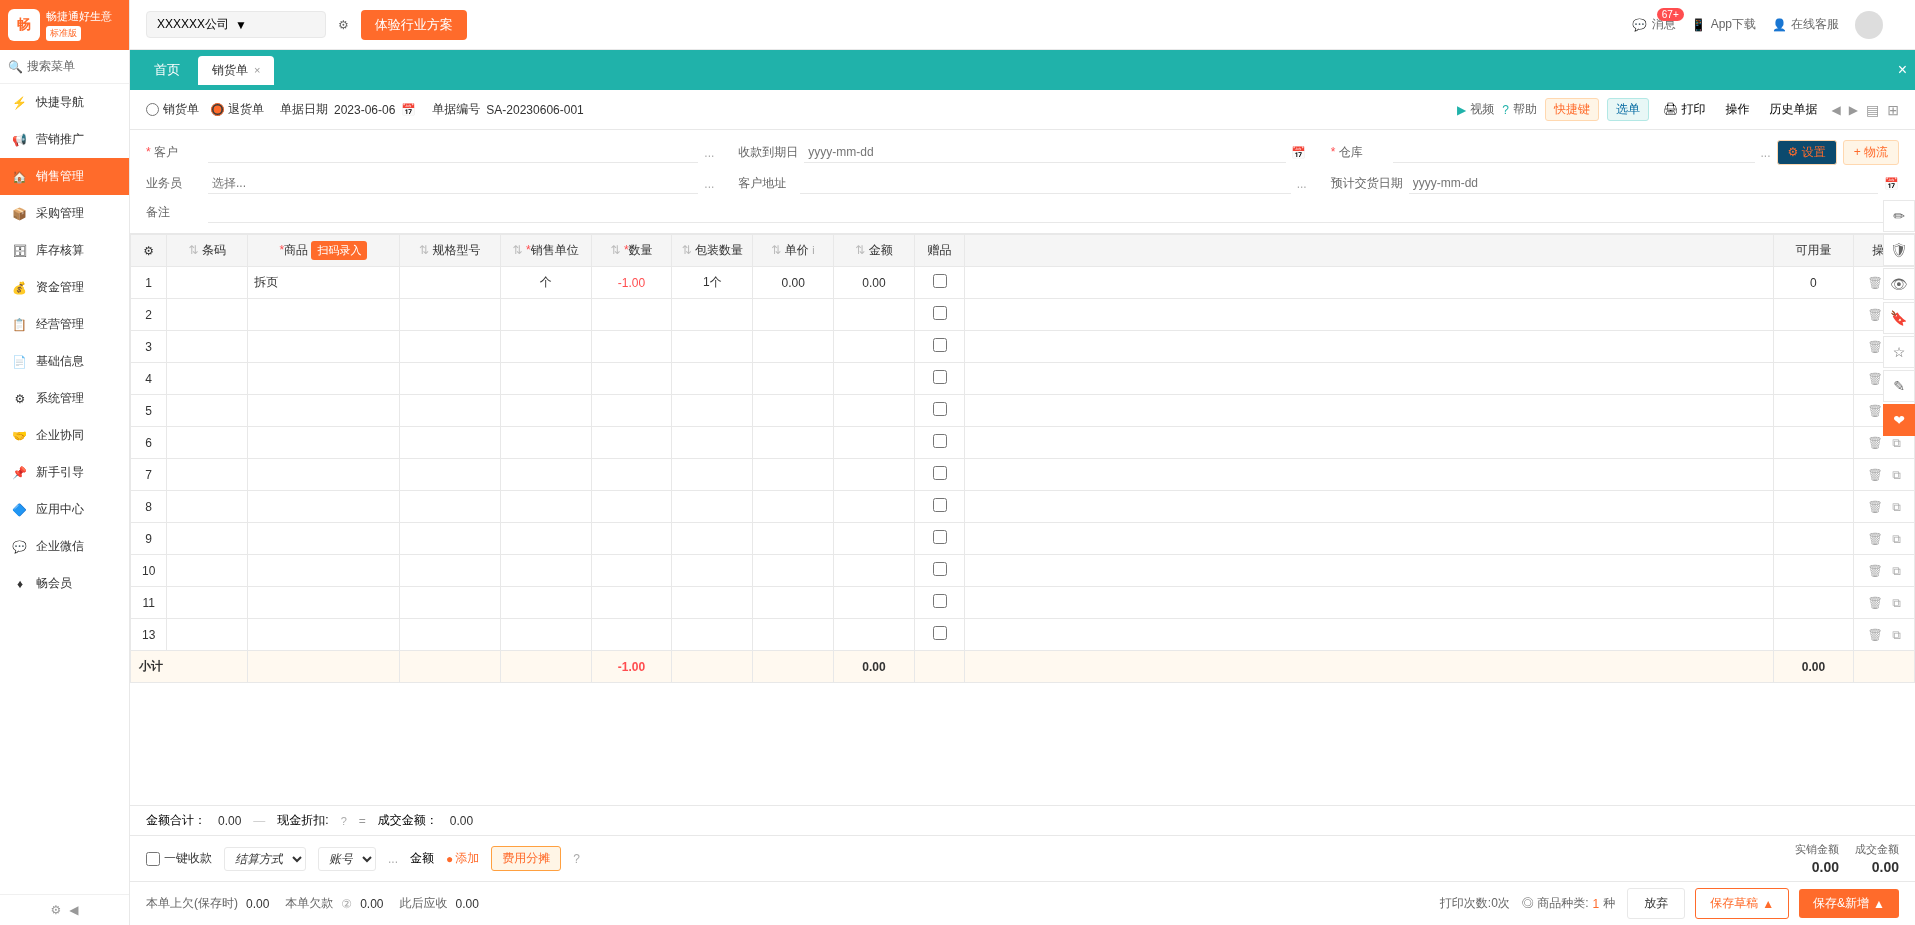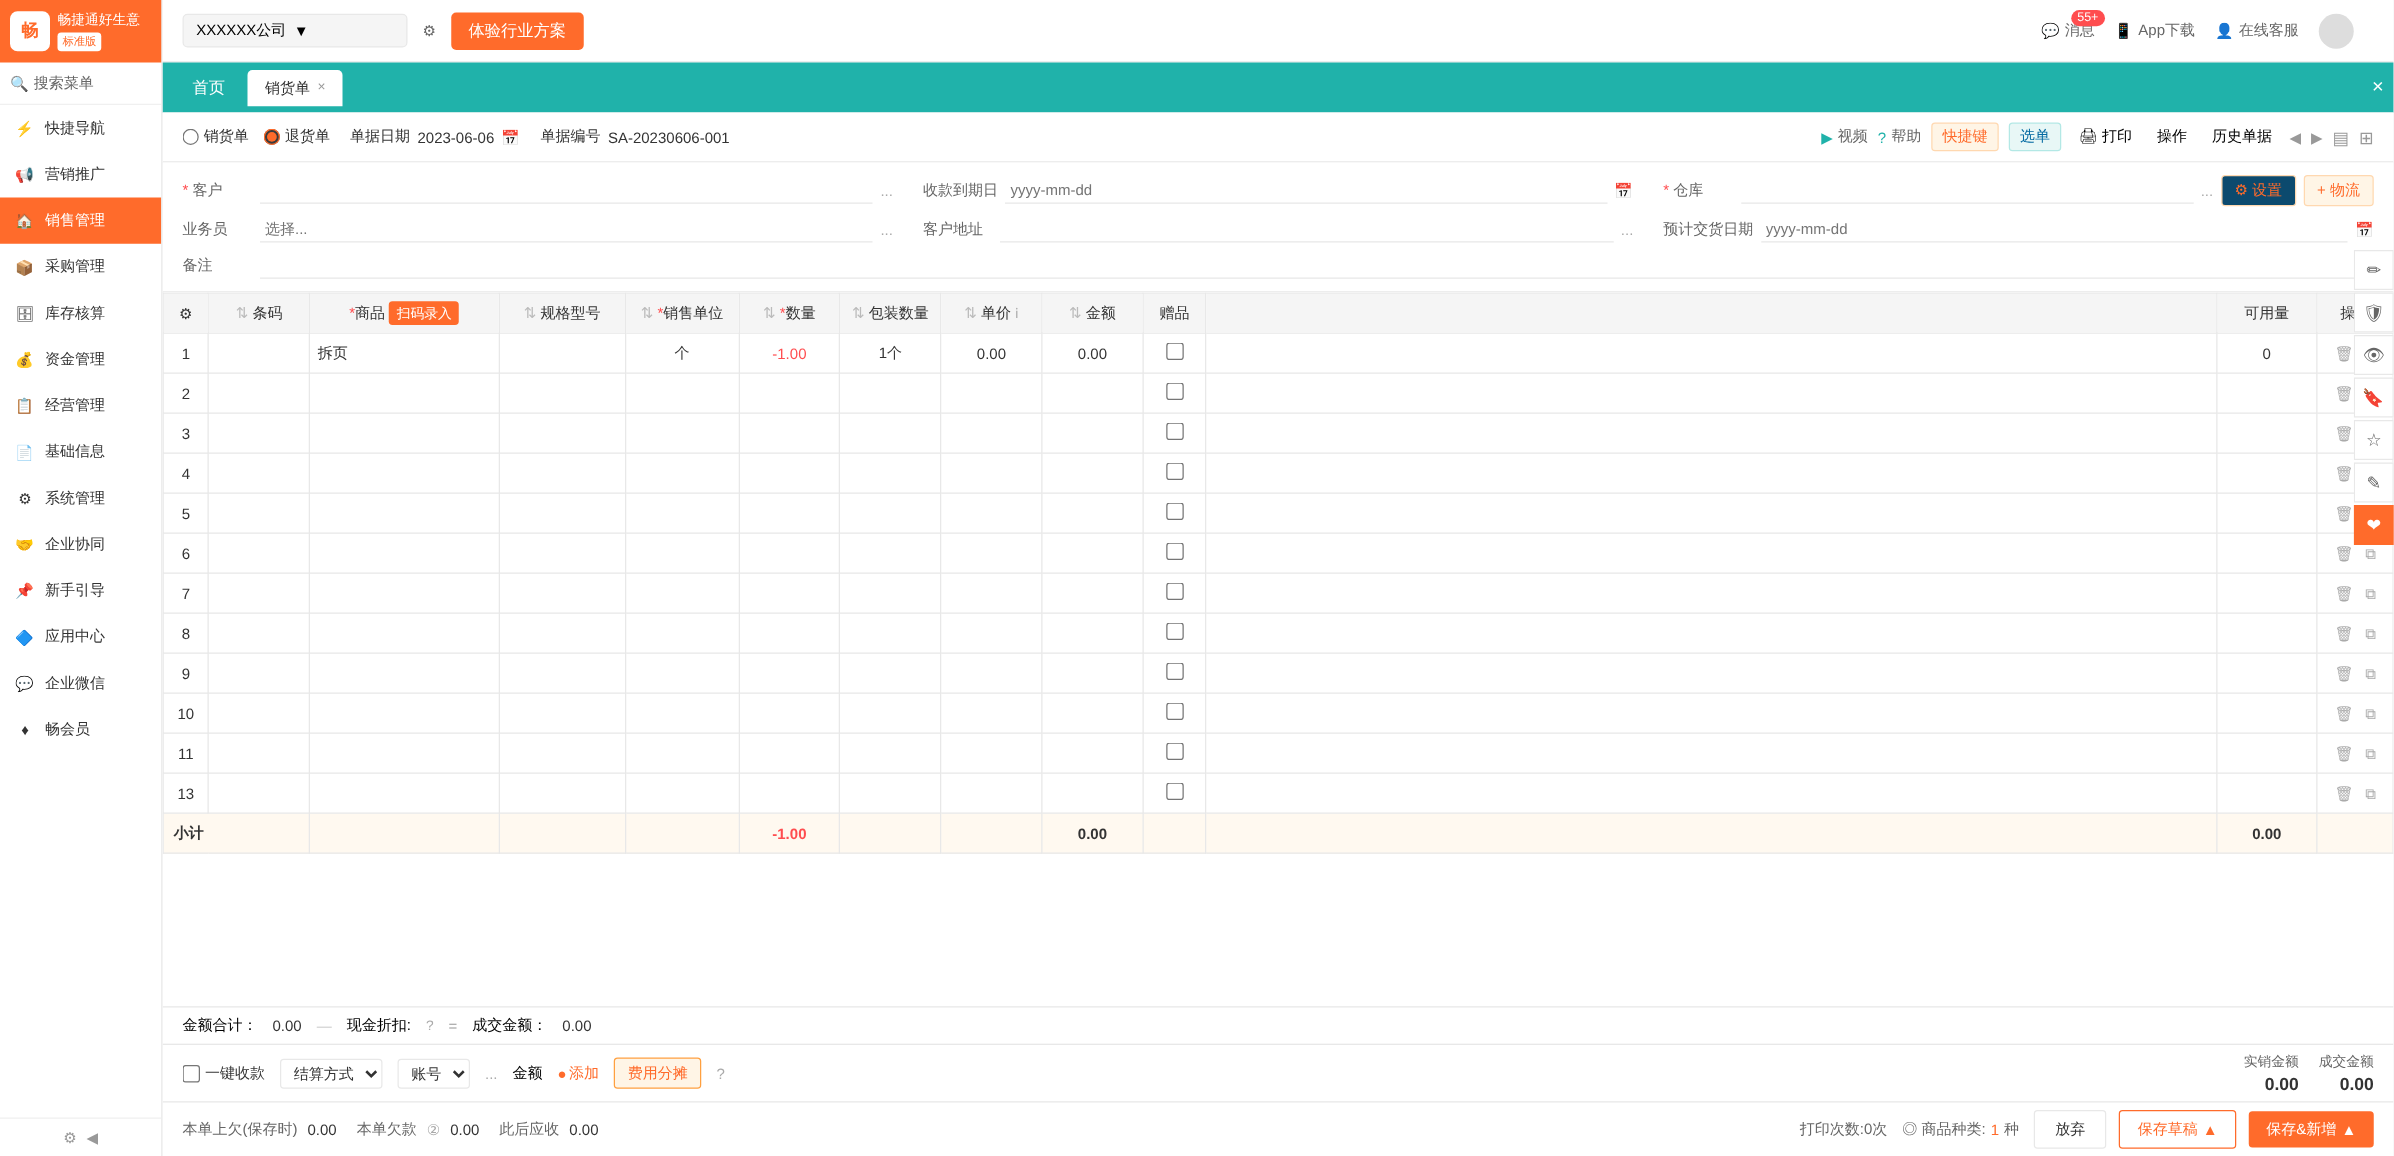--- a/index.html
+++ b/index.html
@@ -79,21 +79,21 @@
     input[type=checkbox] { width: 14px; height: 14px; }
 
     
     .bottom-summary { background: #fff; border-top: 1px solid #e8e8e8; padding: 6px 16px; display: flex; align-items: center; gap: 12px; flex-shrink: 0; }
     .summary-eq { color: #999; }
     .dash { color: #ccc; }
 
     
     .payment-row { background: #fff; border-top: 1px solid #e8e8e8; padding: 6px 16px; display: flex; align-items: center; gap: 12px; flex-shrink: 0; }
     .checkbox-label { display: flex; align-items: center; gap: 4px; color: #333; cursor: pointer; }
-    .payment-select { border: 1px solid #e8e8e8; border-radius: 3px; padding: 3px 6px; color: #333; background: #fff; outline: none; }
+    .payment-select { border: 1px solid #e8e8e8; border-radius: 3px; padding: 3px 6px; color: #333; background: #fff; outline: none; font-style: italic; }
     .btn-add { background: none; border: none; color: #ff6b2b; cursor: pointer; display: flex; align-items: center; gap: 2px; }
     .btn-fee { background: #fff; border: 1px solid #ffa040; color: #ff6b2b; border-radius: 3px; padding: 3px 10px; cursor: pointer; }
     .btn-fee.active { background: #fff5e6; }
     .help-icon { color: #aaa; cursor: pointer; }
     .right-totals { margin-left: auto; display: flex; gap: 16px; }
     .total-item { display: flex; flex-direction: column; align-items: flex-end; gap: 2px; }
     .total-label { color: #666; font-size: 11px; }
     .total-value { color: #333; font-size: 14px; font-weight: bold; }
 
     
@@ -198,21 +198,21 @@
     <div class="topbar-company">
       <span>XXXXXX公司</span>
       <span>▼</span>
     </div>
     <span class="topbar-settings">⚙</span>
     <button class="topbar-trial">体验行业方案</button>
     <div class="topbar-right">
       <div class="topbar-badge-btn">
         <span>💬</span>
         <span>消息</span>
-        <span class="badge">55+</span>
+        <span class="badge">67+</span>
       </div>
       <div class="topbar-badge-btn">
         <span>📱</span>
         <span>App下载</span>
       </div>
       <div class="topbar-badge-btn">
         <span>👤</span>
         <span>在线客服</span>
       </div>
       <div class="topbar-avatar"></div>

